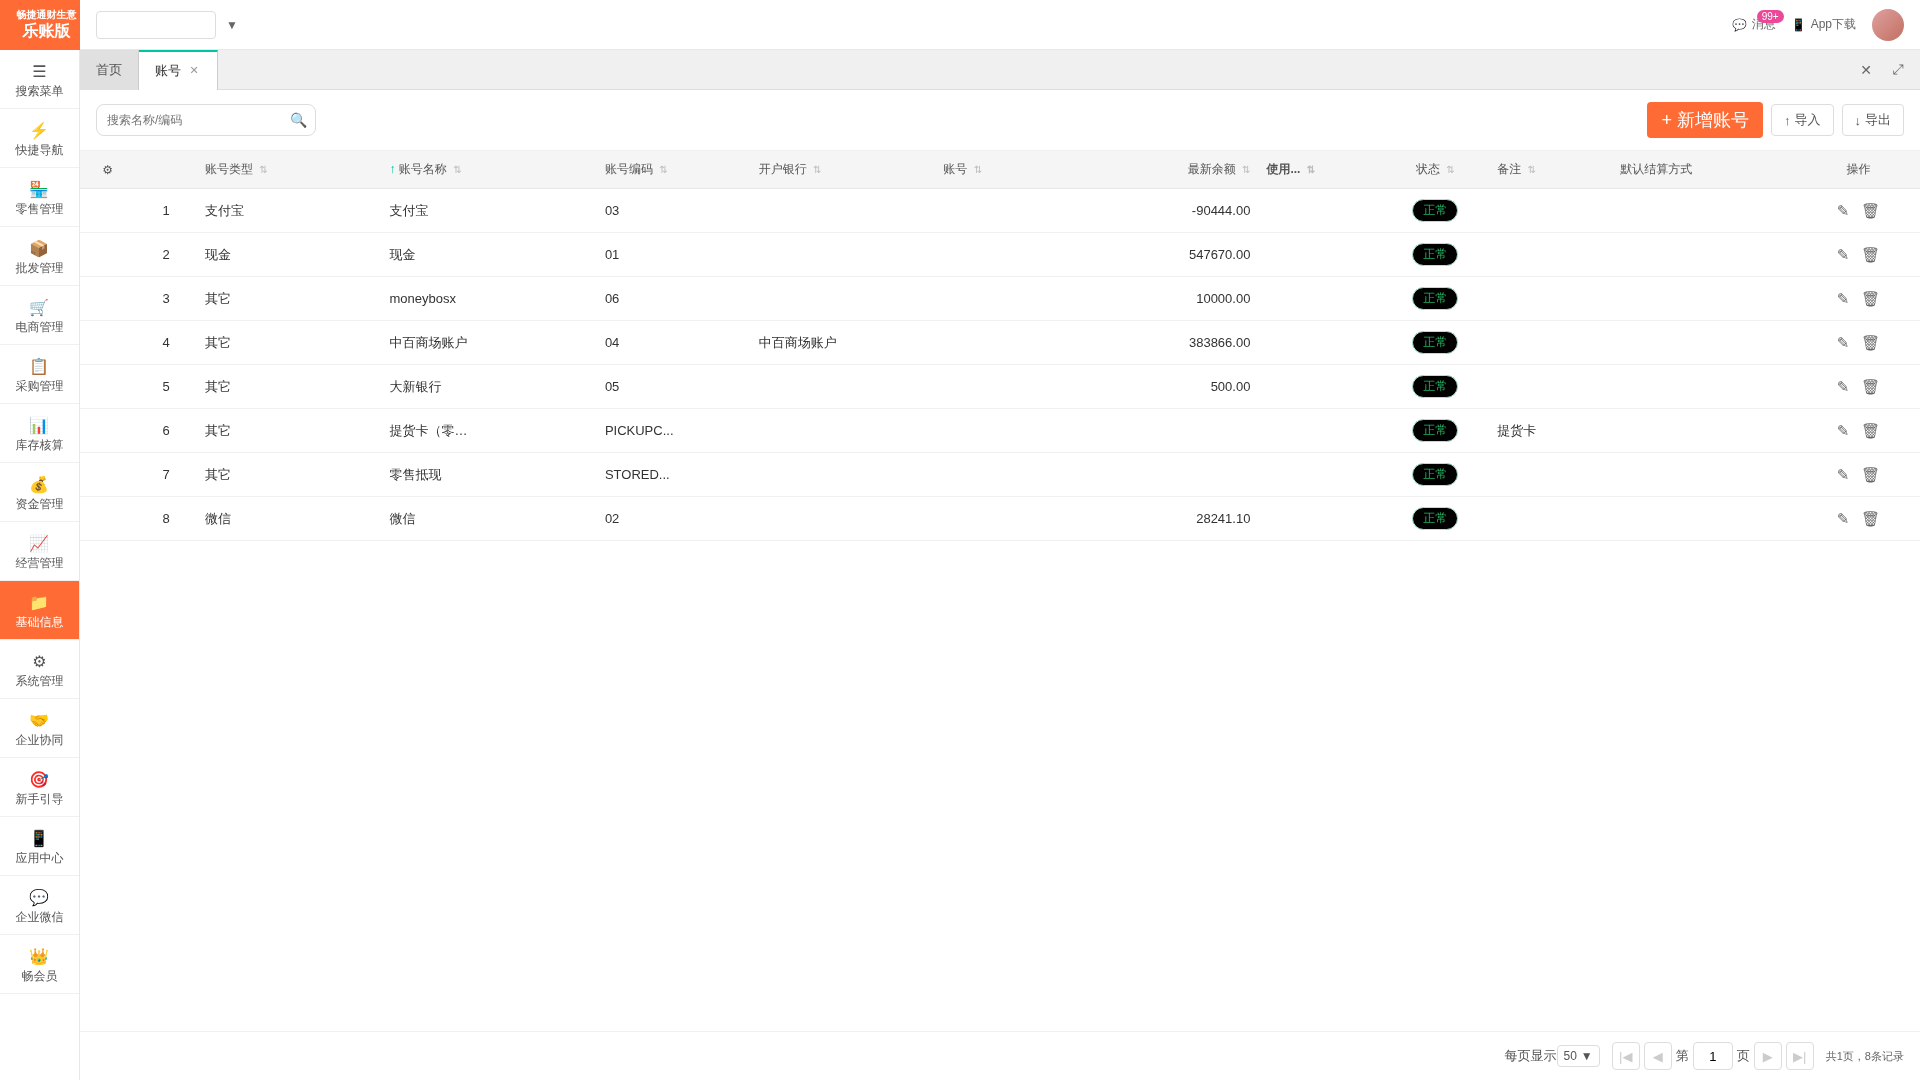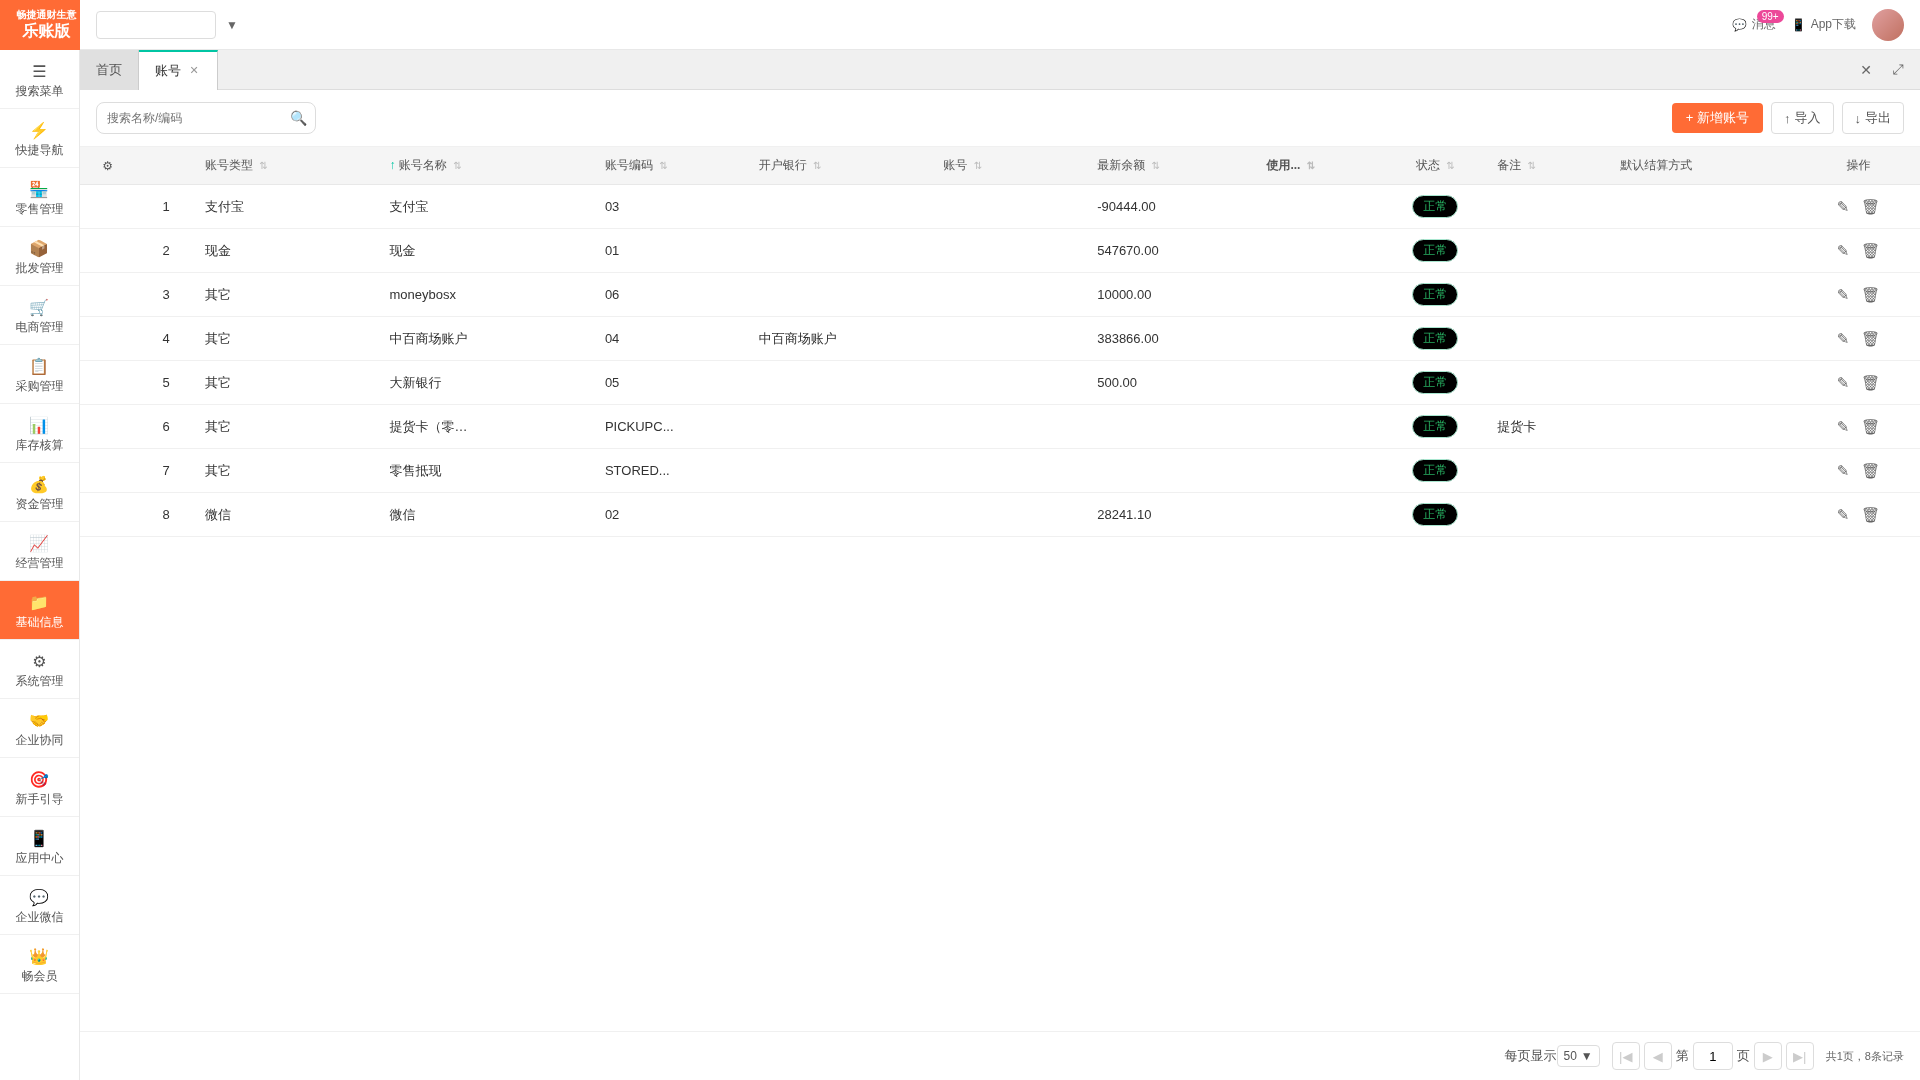--- a/index.html
+++ b/index.html
@@ -164,21 +164,21 @@
       color: #aaa;
       font-size: 14px;
     }
     .toolbar-right { display: flex; align-items: center; gap: 8px; }
     .btn-primary {
       background: #ff6b35;
       color: white;
       border: none;
       border-radius: 4px;
       padding: 6px 14px;
-      font-size: 13px;
+      font-size: 18px;
       cursor: pointer;
       display: flex;
       align-items: center;
       gap: 4px;
     }
     .btn-default {
       background: white;
       color: #555;
       border: 1px solid #ddd;
       border-radius: 4px;
@@ -216,21 +216,21 @@
       font-size: 13px;
       border-bottom: 1px solid #f0f0f0;
     }
     .col-settings { width: 36px; text-align: center; }
     .col-num { width: 40px; text-align: center; }
     .col-type { width: 120px; }
     .col-name { width: 140px; }
     .col-code { width: 100px; }
     .col-bank { width: 120px; }
     .col-account { width: 100px; }
-    .col-balance { width: 110px; }
+    .col-balance { width: 110px; text-align: right; }
     .col-usage { width: 80px; font-weight: bold; }
     .col-status { width: 70px; text-align: center; }
     .col-remark { width: 80px; }
     .col-settlement { width: 120px; }
     .col-ops { width: 80px; text-align: center; }
 
     .status-badge {
       display: inline-block;
       padding: 2px 10px;
       border-radius: 12px;

